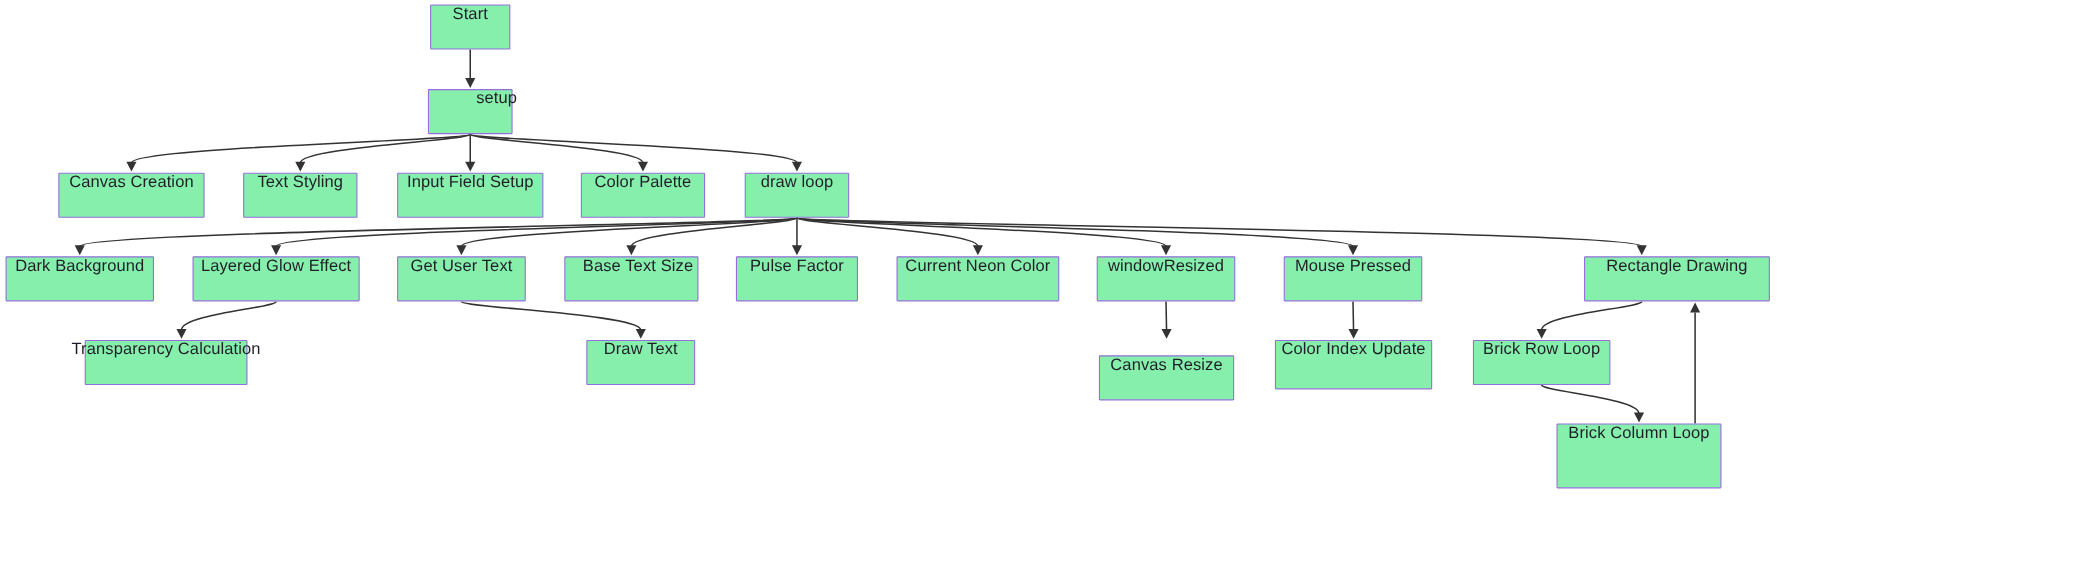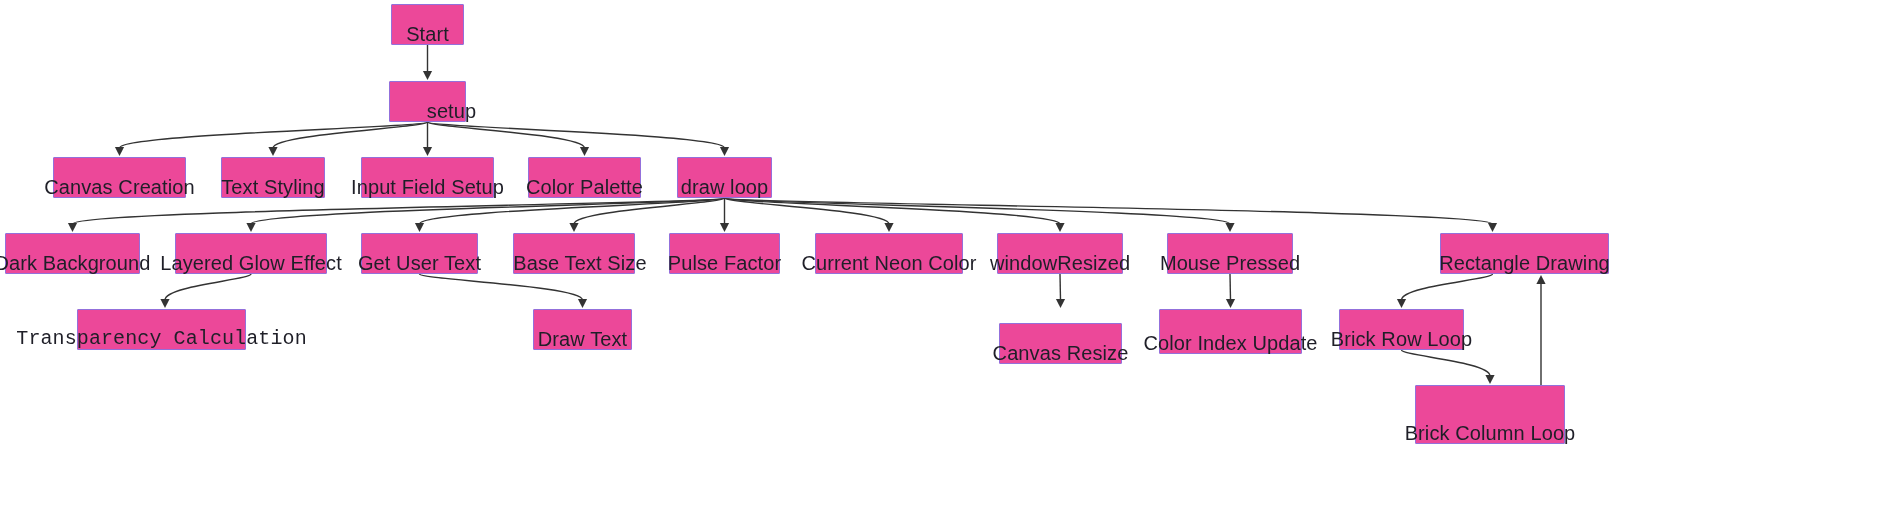--- a/index.html
+++ b/index.html
@@ -30,28 +30,28 @@
   #node-layer {
     position: absolute;
     left: 0;
     top: 0;
     width: 1904px;
     height: 523px;
   }
   .node {
     position: absolute;
     box-sizing: border-box;
-    background: #ec4899;
+    background: #86efac;
     border: 1px solid #9370DB;
     border-radius: 1px;
     display: flex;
-    align-items: flex-end;
+    align-items: flex-start;
     justify-content: center;
     color: #1f1f28;
-    font-size: 20px;
+    font-size: 15px;
     line-height: 1;
     white-space: nowrap;
     letter-spacing: 0.1px;
   }
   .edge-path {
     fill: none;
     stroke: #333333;
     stroke-width: 1.4px;
   }
   .arrow-head {
@@ -151,21 +151,21 @@
       </div>
       <div class="node" style="left: 997px; top: 233px; width: 126px; height: 41px;">
         <span>windowResized</span>
       </div>
       <div class="node" style="left: 1167px; top: 233px; width: 126px; height: 41px;">
         <span>Mouse Pressed</span>
       </div>
       <div class="node" style="left: 1440px; top: 233px; width: 169px; height: 41px;">
         <span>Rectangle Drawing</span>
       </div>
-      <div class="node" style="left: 77px; top: 309px; width: 169px; height: 41px; font-family: Liberation Mono, monospace;">
+      <div class="node" style="left: 77px; top: 309px; width: 148px; height: 41px;">
         <span>Transparency Calculation</span>
       </div>
       <div class="node" style="left: 533px; top: 309px; width: 99px; height: 41px;">
         <span>Draw Text</span>
       </div>
       <div class="node" style="left: 999px; top: 323px; width: 123px; height: 41px;">
         <span>Canvas Resize</span>
       </div>
       <div class="node" style="left: 1159px; top: 309px; width: 143px; height: 45px;">
         <span>Color Index Update</span>

